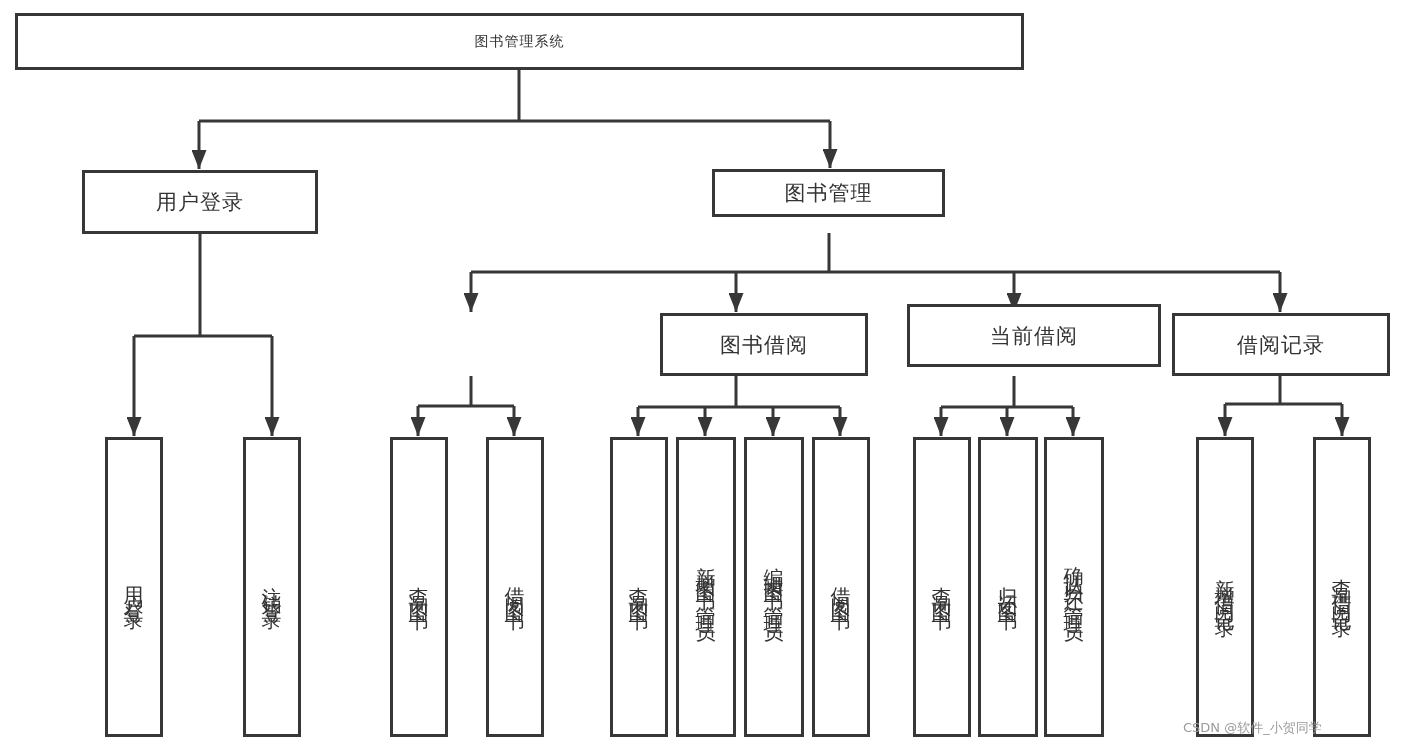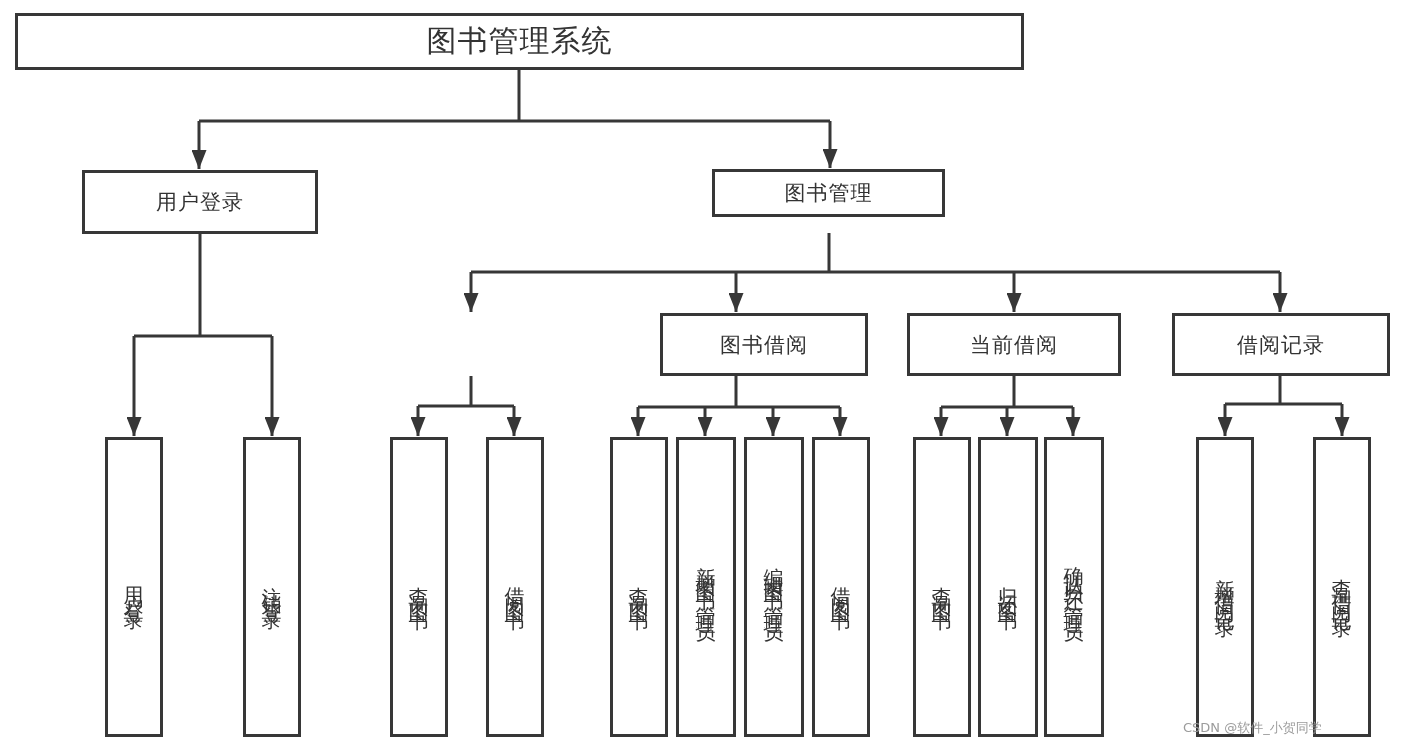--- a/index.html
+++ b/index.html
@@ -12,21 +12,21 @@
   .stage { position: absolute; left: 0; top: 0; width: 1405px; height: 747px; }
   .wires { position: absolute; left: 0; top: 0; }
   .box {
     position: absolute;
     background: #ffffff;
     border: 3px solid #373737;
     color: #333333;
     display: flex; align-items: center; justify-content: center;
     text-align: center;
   }
-  .box.root span { font-size: 30px; letter-spacing: 1px; }
+  .box.root span { font-size: 14px; letter-spacing: 1px; }
   .box.h span { font-size: 21px; letter-spacing: 1px; }
   .box.v span {
     writing-mode: vertical-rl;
     font-size: 20px;
     letter-spacing: 8px;
     line-height: 1;
   }
   .watermark {
     position: absolute;
     left: 1183px; top: 719px;
@@ -90,21 +90,21 @@
   <div class="box h" style="left:82px;top:170px;width:236px;height:64px">
     <span>用户登录</span>
   </div>
   <div class="box h" style="left:712px;top:169px;width:233px;height:48px">
     <span>图书管理</span>
   </div>
 
   <div class="box h" style="left:660px;top:313px;width:208px;height:63px">
     <span>图书借阅</span>
   </div>
-  <div class="box h" style="left:907px;top:313px;width:214px;height:63px">
+  <div class="box h" style="left:907px;top:304px;width:254px;height:63px">
     <span>当前借阅</span>
   </div>
   <div class="box h" style="left:1172px;top:313px;width:218px;height:63px">
     <span>借阅记录</span>
   </div>
 
   <div class="box v" style="left:105px;top:437px;width:58px;height:300px">
     <span>用户登录</span>
   </div>
   <div class="box v" style="left:243px;top:437px;width:58px;height:300px">

